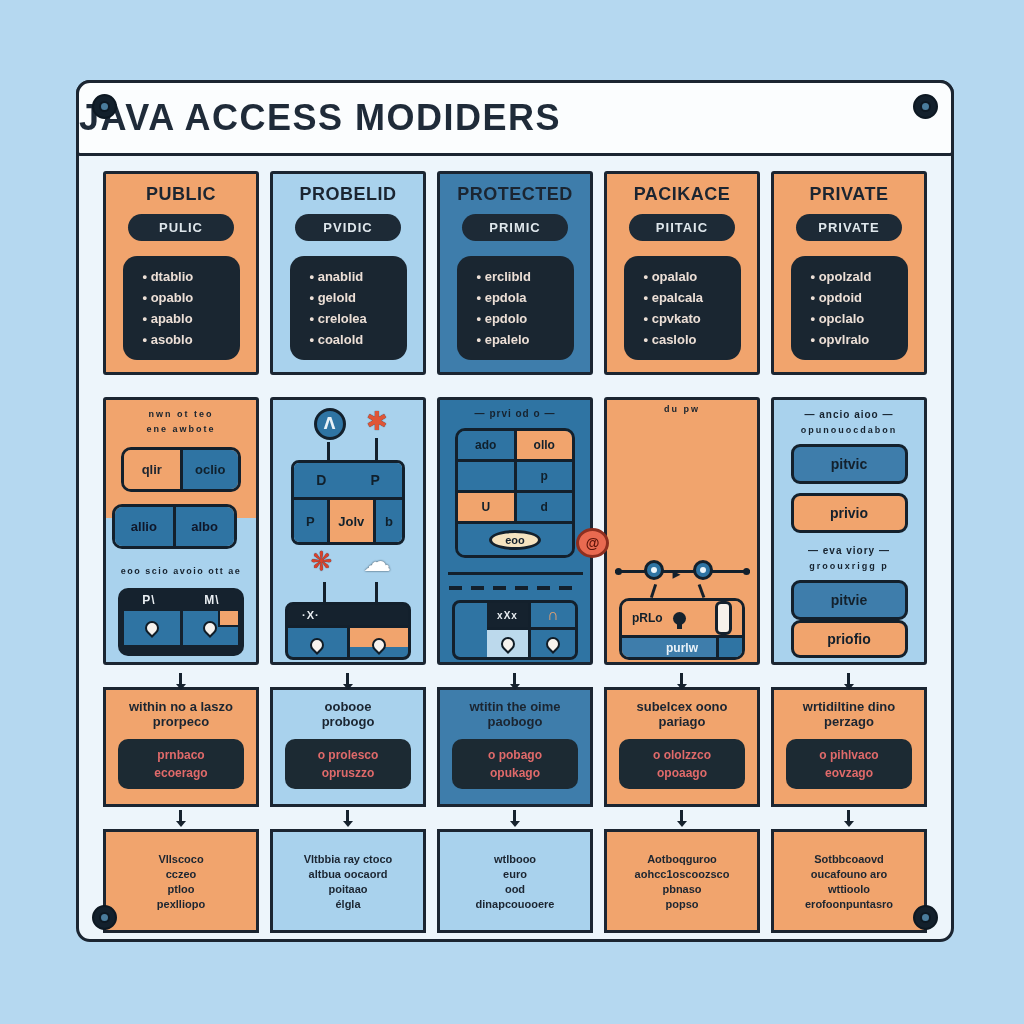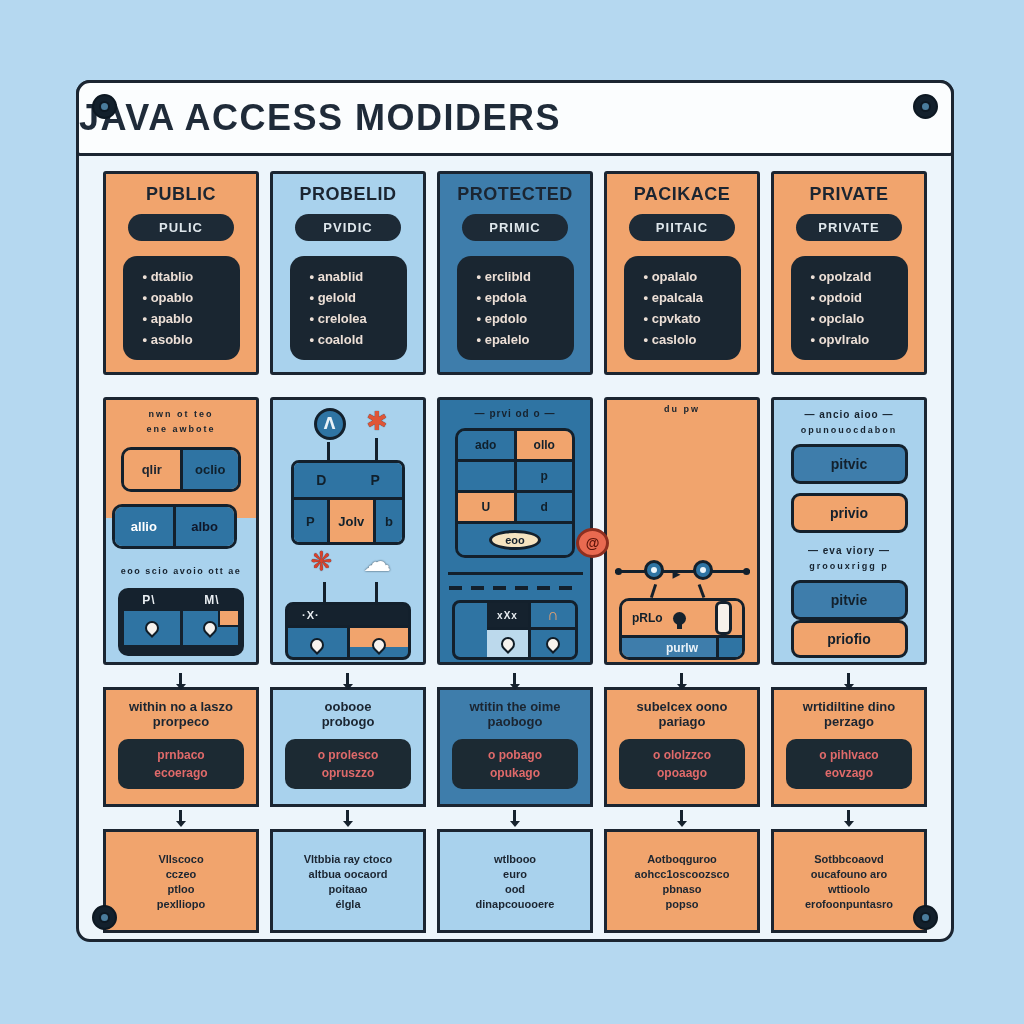--- a/index.html
+++ b/index.html
@@ -223,21 +223,21 @@
       <div class="abs d1-top"></div>
       <div class="abs d1-bot"></div>
       <div class="abs cap" style="top:9px;">nwn ot teo</div>
       <div class="abs cap" style="top:24px;">ene awbote</div>
       <div class="abs dtable" style="top:47px;left:10%;width:80%;height:45px;">
         <div class="dcell t-orange" style="flex:1;font-size:13px;">qlir</div>
         <div style="width:3px;background:#13202c;"></div>
         <div class="dcell t-sblue2" style="flex:1;font-size:13px;color:#10202c;">oclio</div>
       </div>
       <div class="abs dtable" style="top:104px;left:4%;width:83%;height:45px;">
-        <div class="dcell t-sblue2" style="flex:1;font-size:13px;color:#ffffff;">allio</div>
+        <div class="dcell t-sblue2" style="flex:1;font-size:13px;color:#0f172a;">allio</div>
         <div style="width:3px;background:#13202c;"></div>
         <div class="dcell t-sblue2" style="flex:1;font-size:13px;color:#0f172a;">albo</div>
       </div>
       <div class="abs cap" style="top:166px;letter-spacing:1.5px;">eoo scio avoio ott ae</div>
       <div class="abs dark-card" style="top:188px;left:8%;width:84%;height:68px;">
         <div style="display:flex;justify-content:space-around;padding:5px 0 4px;">
           <span class="card-label">P\</span>
           <span class="card-label">M\</span>
         </div>
         <div style="display:flex;gap:3px;margin:0 6px 6px;height:34px;">

